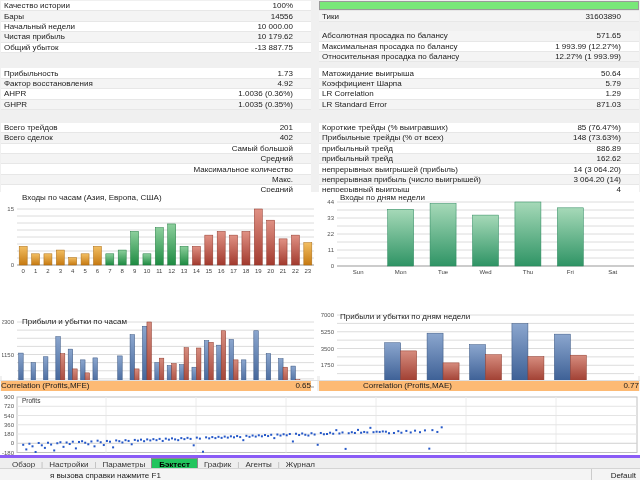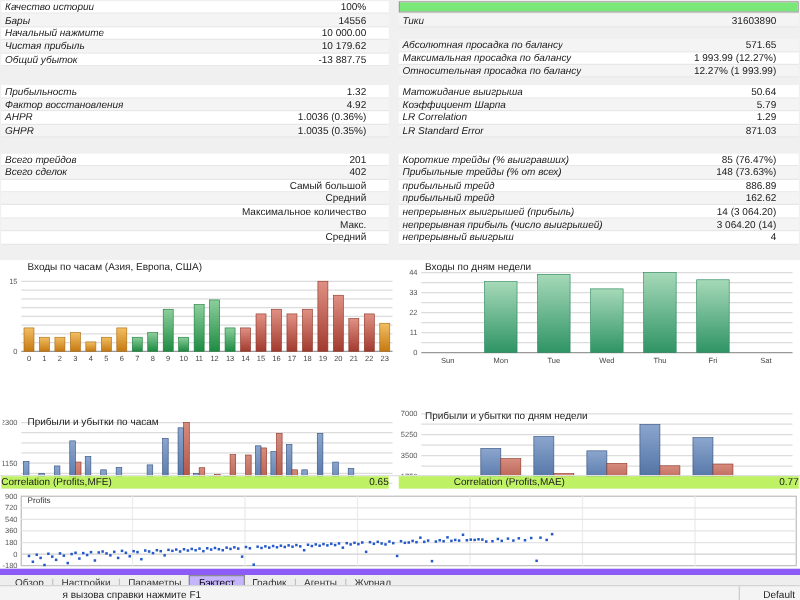--- a/index.html
+++ b/index.html
@@ -8,47 +8,47 @@
   
   #stats{position:absolute;top:1px;left:0;right:0;}
   .stat-group{display:flex;margin-bottom:6px;}
   .stat-group.g2{margin-bottom:13px;}
   .half{box-sizing:border-box;}
   .half.lh{width:310px;margin-left:1px;}
   .half.rh{flex:1;margin-left:8px;margin-right:1px;}
   .srow{display:flex;justify-content:space-between;align-items:center;height:9.4px;
         padding:0;border-bottom:1px solid #e7e7e7;background:#fff;line-height:9px;}
   .srow:nth-child(even){background:#f4f4f4;}
-  .srow .lbl{padding-left:3px;white-space:nowrap;overflow:hidden;font-style:italic;}
+  .srow .lbl{padding-left:3px;white-space:nowrap;overflow:hidden;}
   .srow .val{padding-right:18px;white-space:nowrap;}
   .srow.blank{background:transparent;border-bottom:none;}
   .ptrack{flex:1;height:7px;margin:0 0 0 0;border:1px solid #9a9a9a;background:#fff;}
   .pfill{height:100%;background:#79e879;}
   
-  #charts{position:absolute;top:208px;left:0;width:640px;height:184px;background:#fff;}
+  #charts{position:absolute;top:192px;left:0;width:640px;height:184px;background:#fff;}
   .chart{position:absolute;background:#fff;}
   #c1{left:2px;top:0;width:315px;height:92px;}
   #c2{left:320px;top:0;width:318px;height:92px;}
   #c3{left:2px;top:92px;width:315px;height:92px;margin-top:32px;}
   #c4{left:320px;top:92px;width:318px;height:92px;margin-top:27px;}
   .ctitle{position:absolute;top:1px;left:20px;font-size:8px;color:#222;white-space:nowrap;}
   
   #corr{position:absolute;top:380px;left:0;right:0;height:11px;display:flex;border-top:1px solid #e0e0e0;}
-  .crow{display:flex;justify-content:space-between;align-items:center;background:#bef264;
+  .crow{display:flex;justify-content:space-between;align-items:center;background:#fdba74;
         border-bottom:1px solid #e7e7e7;height:11px;line-height:10px;box-sizing:border-box;}
   .crow.lh2{width:310px;margin-left:1px;}
   .crow.rh2{flex:1;margin-left:8px;margin-right:1px;padding-left:44px;}
   
   #scatter{position:absolute;top:391px;left:0;width:640px;height:64px;background:#fff;}
   #scatter-label{position:absolute;top:6px;left:22px;font-size:6.5px;color:#333;}
   
   #tabbar{position:absolute;top:455px;left:0;right:0;height:13px;background:#eeeeee;
-          border-top:5px solid #8b5cf6;display:flex;align-items:center;padding-left:6px;text-align:center;}
+          border-top:3px solid #8b5cf6;display:flex;align-items:center;padding-left:6px;text-align:center;}
   .tab{padding:0 6px;color:#333;line-height:12px;cursor:default;white-space:nowrap;}
-  .tab.active{background:#c4b5fd;border:1px solid #8a8a8a;font-weight:normal;color:#000;
+  .tab.active{background:#22c55e;border:1px solid #8a8a8a;font-weight:bold;color:#000;
               line-height:11px;padding:0 7px;}
   .tabsep{color:#b0b0b0;}
   
   #statusbar{position:absolute;top:468px;left:0;right:0;height:12px;background:#f4f4f4;
              border-top:1px solid #d4d4d4;color:#222;}
   #status-left{position:absolute;left:2px;top:2px;white-space:nowrap;padding-left:48px;}
   #status-right{position:absolute;right:4px;top:2px;}
   #status-div{position:absolute;right:48px;top:0;width:1px;height:12px;background:#cccccc;}
   svg text{font-family:"Liberation Sans",sans-serif;}
 </style>
@@ -91,21 +91,21 @@
         <div class="half lh">
           <div class="srow">
             <span class="lbl">Качество истории</span>
             <span class="val">100%</span>
           </div>
           <div class="srow">
             <span class="lbl">Бары</span>
             <span class="val">14556</span>
           </div>
           <div class="srow">
-            <span class="lbl">Начальный нажмите</span>
+            <span class="lbl">Начальный недели</span>
             <span class="val">10 000.00</span>
           </div>
           <div class="srow">
             <span class="lbl">Чистая прибыль</span>
             <span class="val">10 179.62</span>
           </div>
           <div class="srow">
             <span class="lbl">Общий убыток</span>
             <span class="val">-13 887.75</span>
           </div>
@@ -132,21 +132,21 @@
           <div class="srow">
             <span class="lbl">Относительная просадка по балансу</span>
             <span class="val">12.27% (1 993.99)</span>
           </div>
         </div>
       </div>
       <div class="stat-group g2">
         <div class="half lh">
           <div class="srow">
             <span class="lbl">Прибыльность</span>
-            <span class="val">1.32</span>
+            <span class="val">1.73</span>
           </div>
           <div class="srow">
             <span class="lbl">Фактор восстановления</span>
             <span class="val">4.92</span>
           </div>
           <div class="srow">
             <span class="lbl">AHPR</span>
             <span class="val">1.0036 (0.36%)</span>
           </div>
           <div class="srow">

